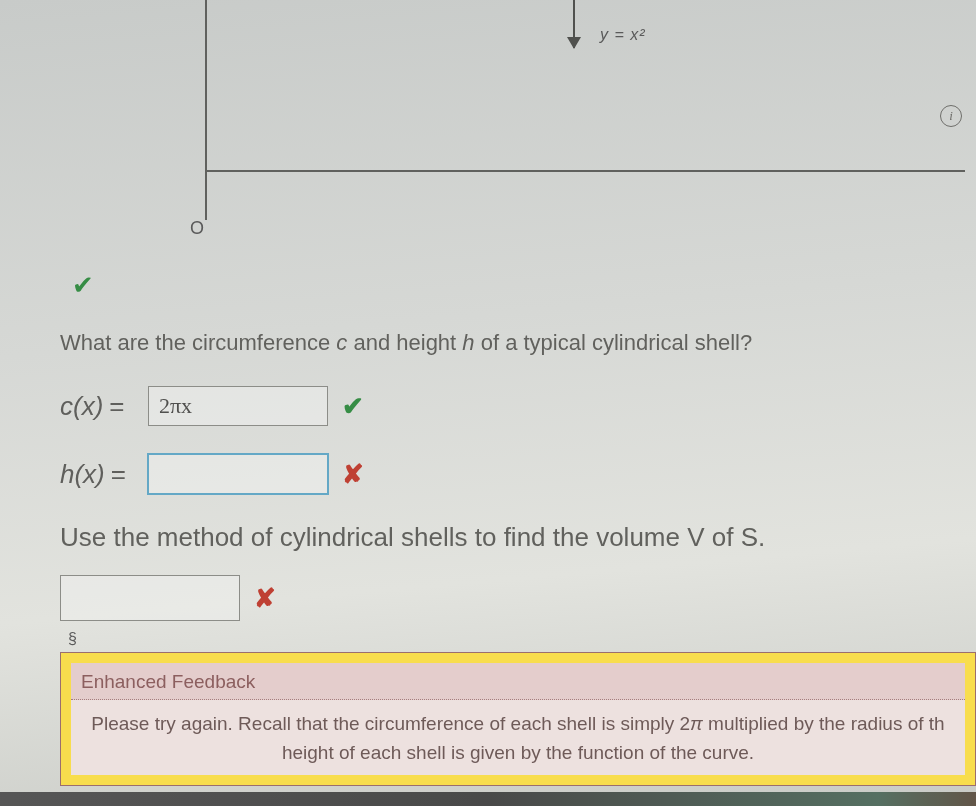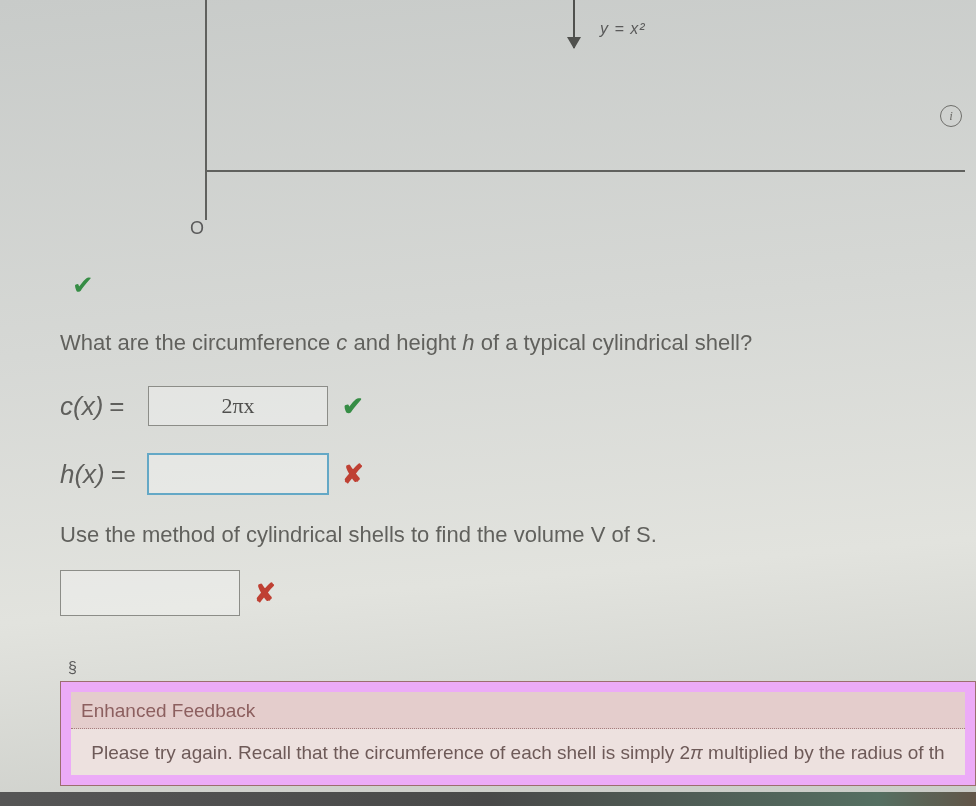--- a/index.html
+++ b/index.html
@@ -49,21 +49,21 @@
     position: absolute;
     bottom: -1px;
     left: -6px;
     border-left: 7px solid transparent;
     border-right: 7px solid transparent;
     border-top: 12px solid #4a4b48;
   }
   .arrow-label {
     position: absolute;
     left: 540px;
-    top: 20px;
+    top: 26px;
     font-size: 16px;
     color: #555;
     font-style: italic;
     letter-spacing: 1px;
   }
   .info-circle {
     position: absolute;
     left: 880px;
     top: 105px;
     width: 22px;
@@ -119,36 +119,35 @@
   .answer-box {
     width: 180px;
     height: 40px;
     border: 1.5px solid #8a8b86;
     background: rgba(255,255,255,0.35);
     font-size: 22px;
     padding: 4px 10px;
     font-family: Georgia, serif;
     color: #4a4a48;
     outline: none;
-    text-align: center;
   }
   .answer-box.focused {
     border: 1.5px solid #5fa8c8;
     box-shadow: 0 0 0 1px #5fa8c8;
   }
   .mark {
     margin-left: 14px;
     font-size: 26px;
     font-weight: bold;
   }
   .mark.correct { color: #2e8b3e; }
   .mark.wrong { color: #c0392b; }
 
   .question2 {
-    font-size: 22px;
+    font-size: 26px;
     color: #5c5c58;
     margin: 10px 0 22px 0;
   }
 
   .vol-box {
     width: 180px;
     height: 46px;
     border: 1.5px solid #8a8b86;
     background: rgba(255,255,255,0.3);
     padding: 4px 10px;
@@ -162,21 +161,21 @@
     right: 0;
     bottom: 20px;
   }
   .sect-icon {
     font-size: 16px;
     color: #555;
     margin: 0 0 4px 8px;
   }
   .feedback-box {
     border: 1.5px solid #9a6a6a;
-    background: #f0abfc;
+    background: #fde047;
     padding: 10px;
   }
   .feedback-title {
     font-size: 19px;
     color: #8a5a5a;
     padding: 8px 10px 6px 10px;
     border-bottom: 1px dotted #a57a7a;
     background: #e8cfce;
   }
   .feedback-body {
@@ -243,17 +242,18 @@
   </div>
 
 </div>
 
 <div class="feedback-wrap">
   <div class="sect-icon">§</div>
   <div class="feedback-box">
     <div class="feedback-title">Enhanced Feedback</div>
     <div class="feedback-body">
       <span>Please try again. Recall that the circumference of each shell is simply 2</span><span class="pi">π</span><span> multiplied by the radius of th</span><br>
+      <span>height of each shell is given by the function of the curve.</span>
     </div>
   </div>
 </div>
 
 <div class="bottom-strip"></div>
 
 </body></html>

